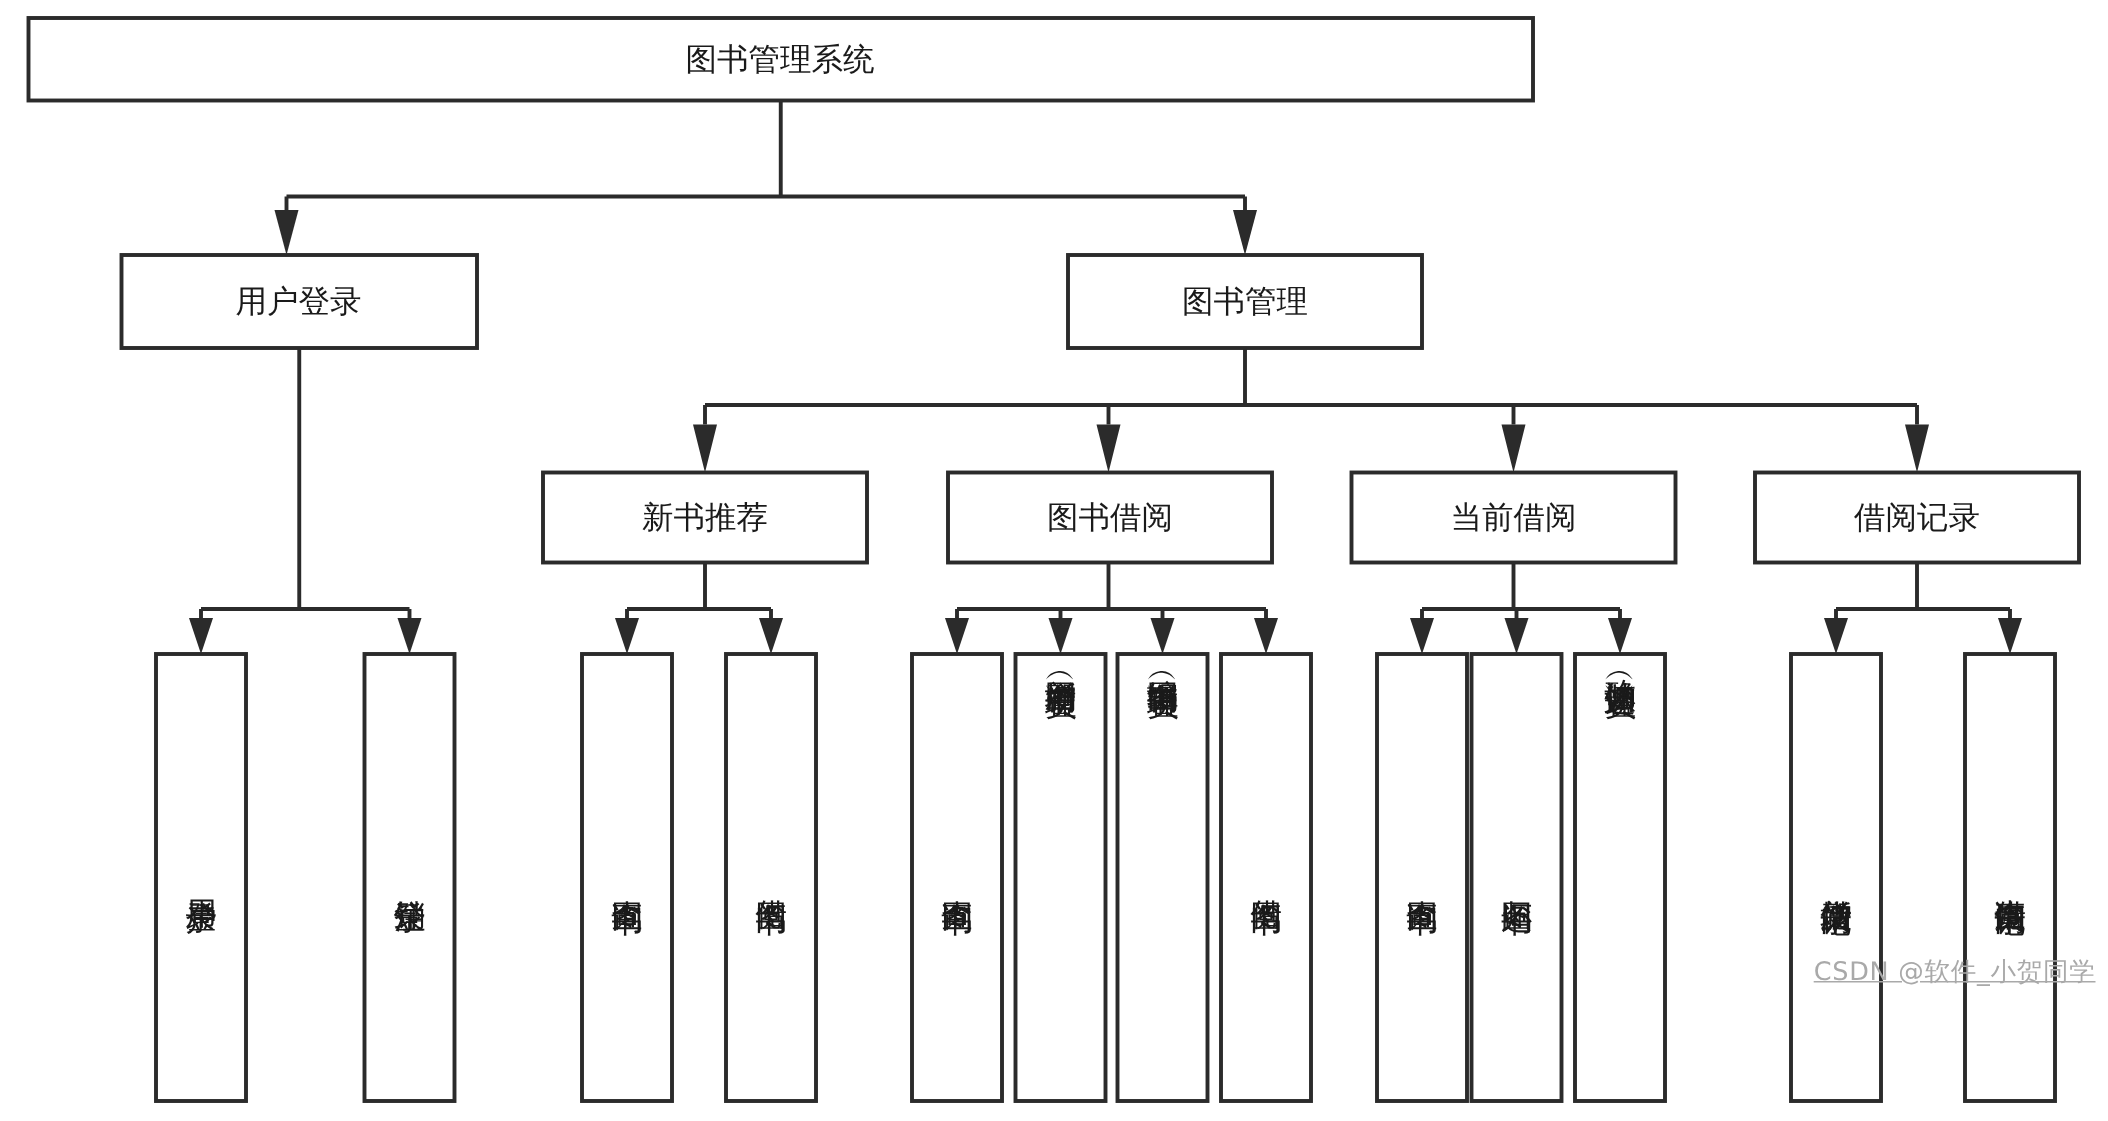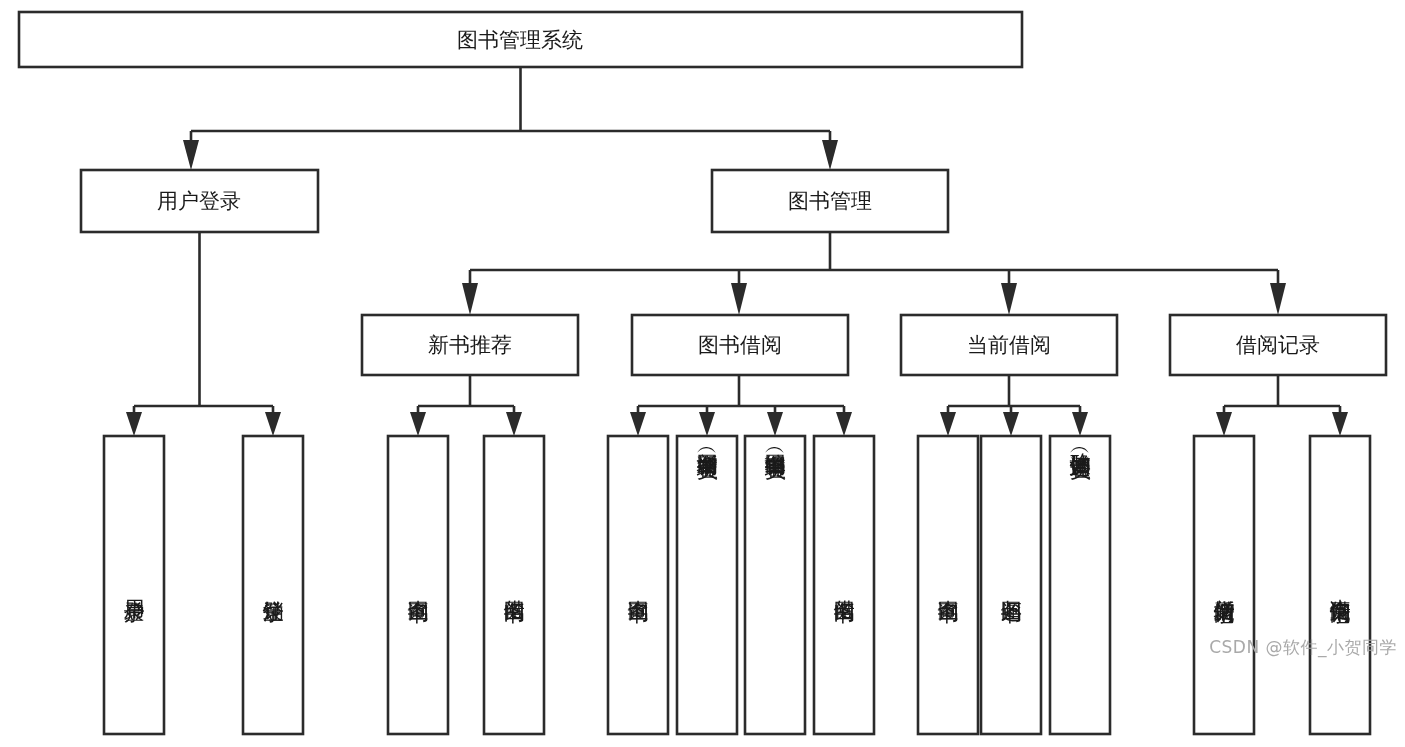--- a/index.html
+++ b/index.html
@@ -64,20 +64,21 @@
   }
   .watermark {
     position: absolute;
     right: 8px;
     bottom: 4px;
     font-family: "DejaVu Sans", "Liberation Sans", sans-serif;
     font-size: 17px;
     color: #a9a9a9;
     white-space: nowrap;
     letter-spacing: 0.5px;
+    text-decoration: underline;
   }
 </style>
 </head>
 <body>
 
 <div id="diagram-root">
 
   <svg id="tree-svg" viewBox="0 0 1405 747">
 
     <g>

